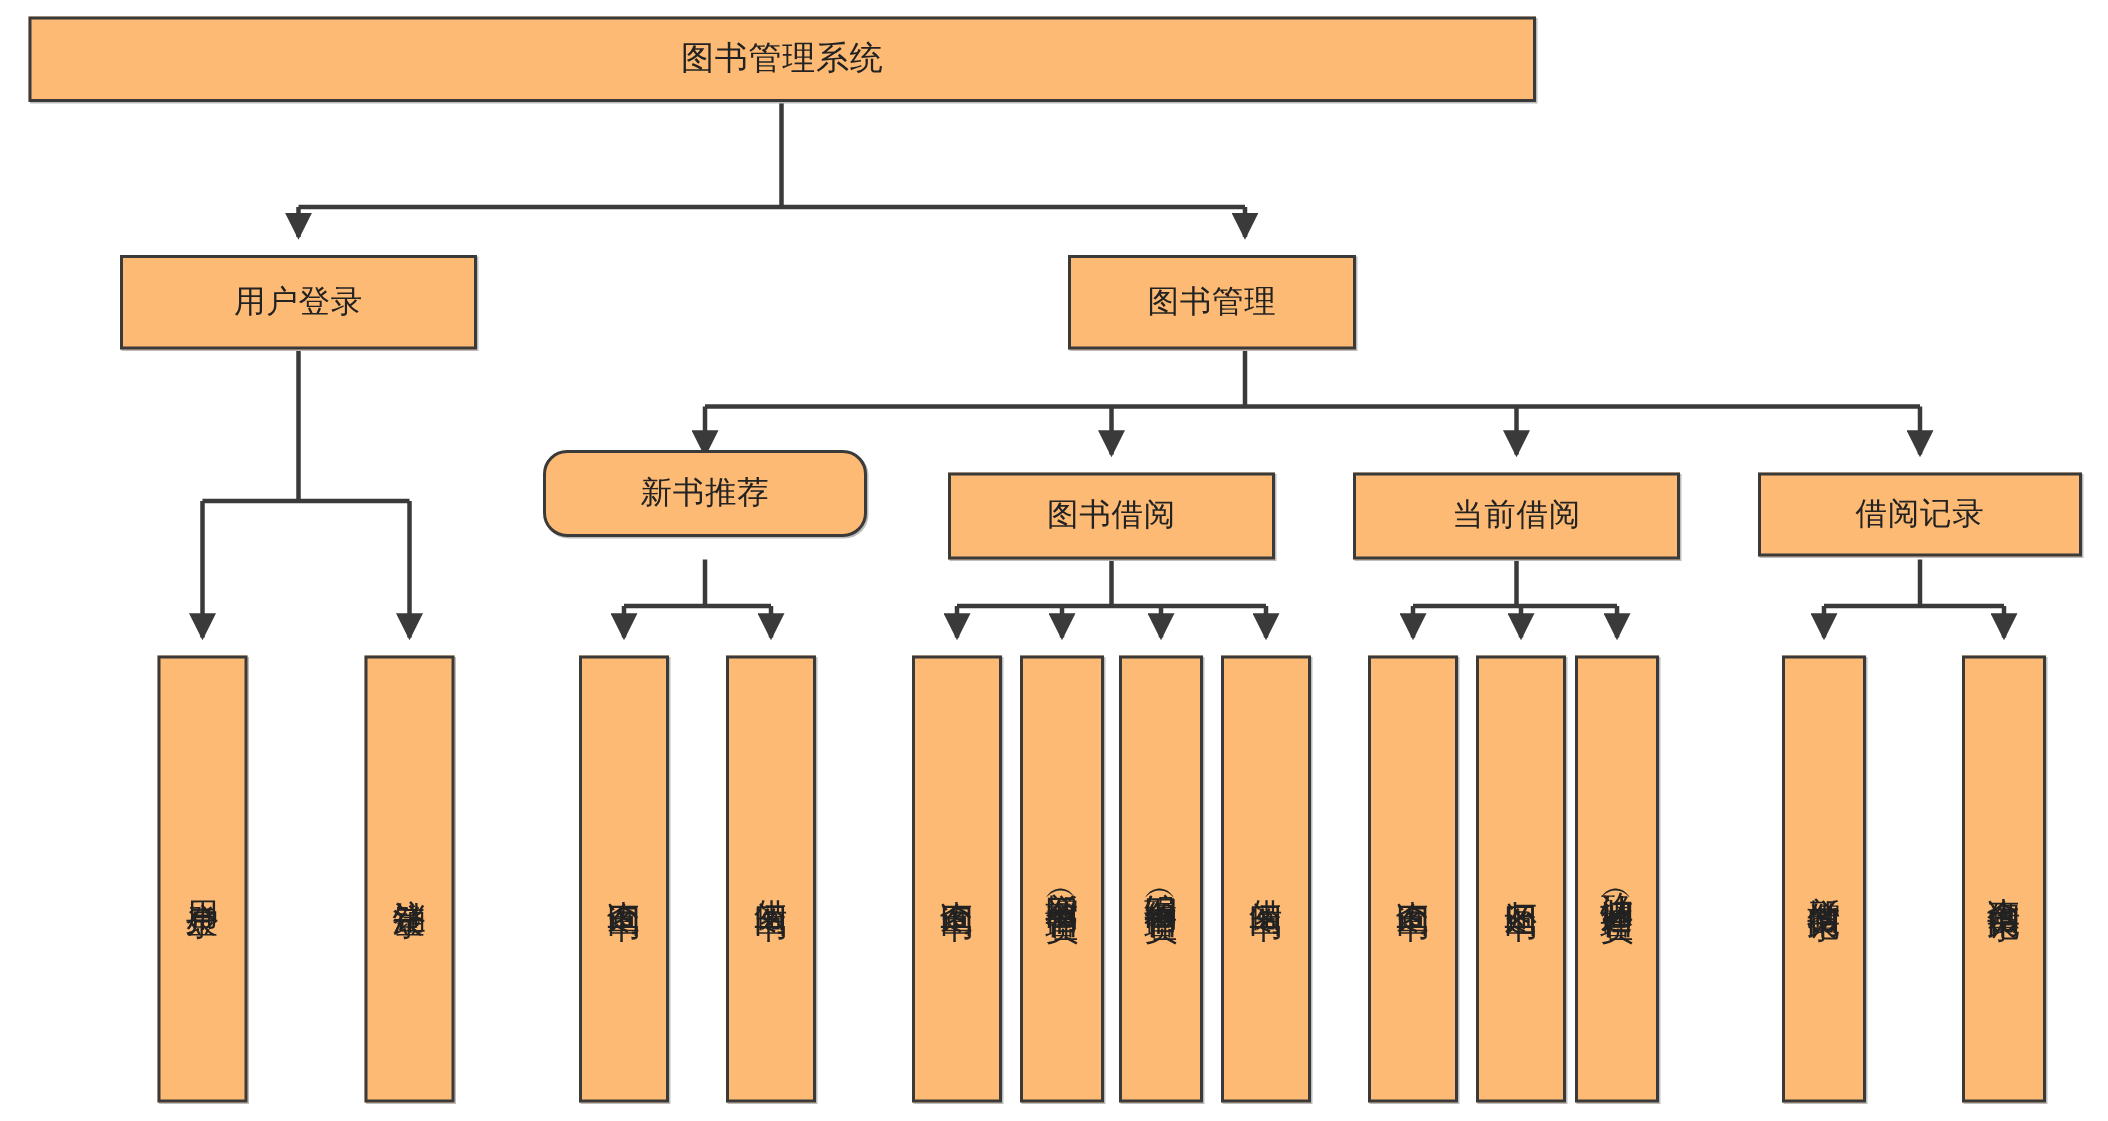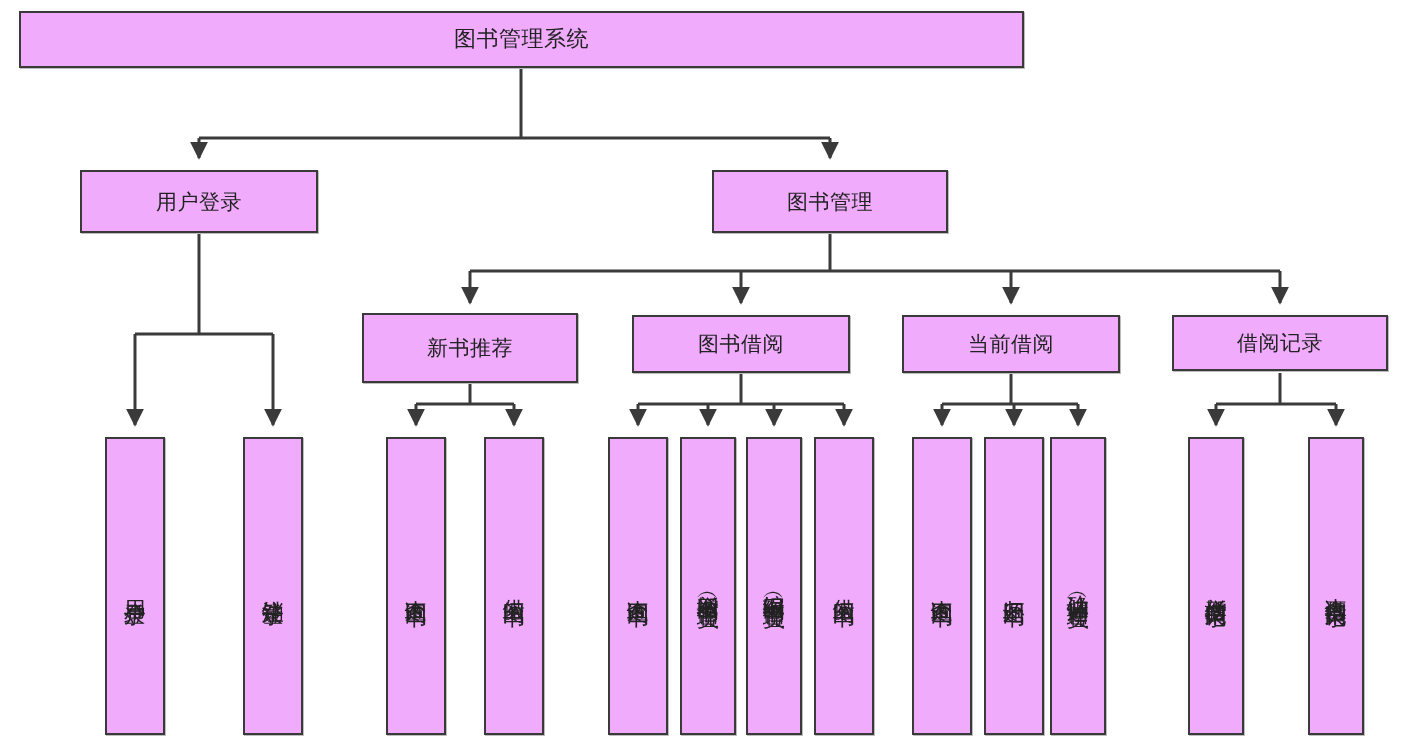--- a/index.html
+++ b/index.html
@@ -21,21 +21,21 @@
   #diagram-svg {
     position: absolute;
     left: 0;
     top: 0;
     width: 1405px;
     height: 747px;
   }
   .node-box {
     position: absolute;
     box-sizing: border-box;
-    background: #f0abfc;
+    background: #fdba74;
     border: 2px solid #3a3a3a;
     box-shadow: 1px 1px 0 0 #bdbdbd;
     display: flex;
     align-items: center;
     justify-content: center;
     text-align: center;
     color: #222222;
   }
   .node-h {
     font-size: 21px;
@@ -118,23 +118,23 @@
       <path d="M 1280 373 L 1280 404"></path>
       <path d="M 1216 404 L 1336 404"></path>
       <path d="M 1216 404 L 1216 425" marker-end="url(#arrow)"></path>
       <path d="M 1336 404 L 1336 425" marker-end="url(#arrow)"></path>
     </g>
   </svg>
 
   <div class="node-box node-h node-root" style="left: 19px; top: 11px; width: 1005px; height: 57px;">图书管理系统</div>
 
   <div class="node-box node-h" style="left: 80px; top: 170px; width: 238px; height: 63px;">用户登录</div>
-  <div class="node-box node-h" style="left: 712px; top: 170px; width: 236px; height: 63px;">图书管理</div>
+  <div class="node-box node-h" style="left: 712px; top: 170px; width: 192px; height: 63px;">图书管理</div>
 
-  <div class="node-box node-h" style="left: 362px; top: 313px; width: 216px; height: 70px;">新书推荐</div>
+  <div class="node-box node-h" style="left: 362px; top: 300px; width: 216px; height: 58px; border-radius: 16px;">新书推荐</div>
   <div class="node-box node-h" style="left: 632px; top: 315px; width: 218px; height: 58px;">图书借阅</div>
   <div class="node-box node-h" style="left: 902px; top: 315px; width: 218px; height: 58px; text-align: right;">当前借阅</div>
   <div class="node-box node-h" style="left: 1172px; top: 315px; width: 216px; height: 56px; text-align: right;">借阅记录</div>
 
   <div class="node-box node-v" style="left: 105px; top: 437px; width: 60px; height: 298px;">用户登录</div>
   <div class="node-box node-v" style="left: 243px; top: 437px; width: 60px; height: 298px;">注销登录</div>
   <div class="node-box node-v" style="left: 386px; top: 437px; width: 60px; height: 298px;">查询图书</div>
   <div class="node-box node-v" style="left: 484px; top: 437px; width: 60px; height: 298px;">借阅图书</div>
   <div class="node-box node-v" style="left: 608px; top: 437px; width: 60px; height: 298px;">查询图书</div>
   <div class="node-box node-v" style="left: 680px; top: 437px; width: 56px; height: 298px;">新增图书（管理员）</div>

